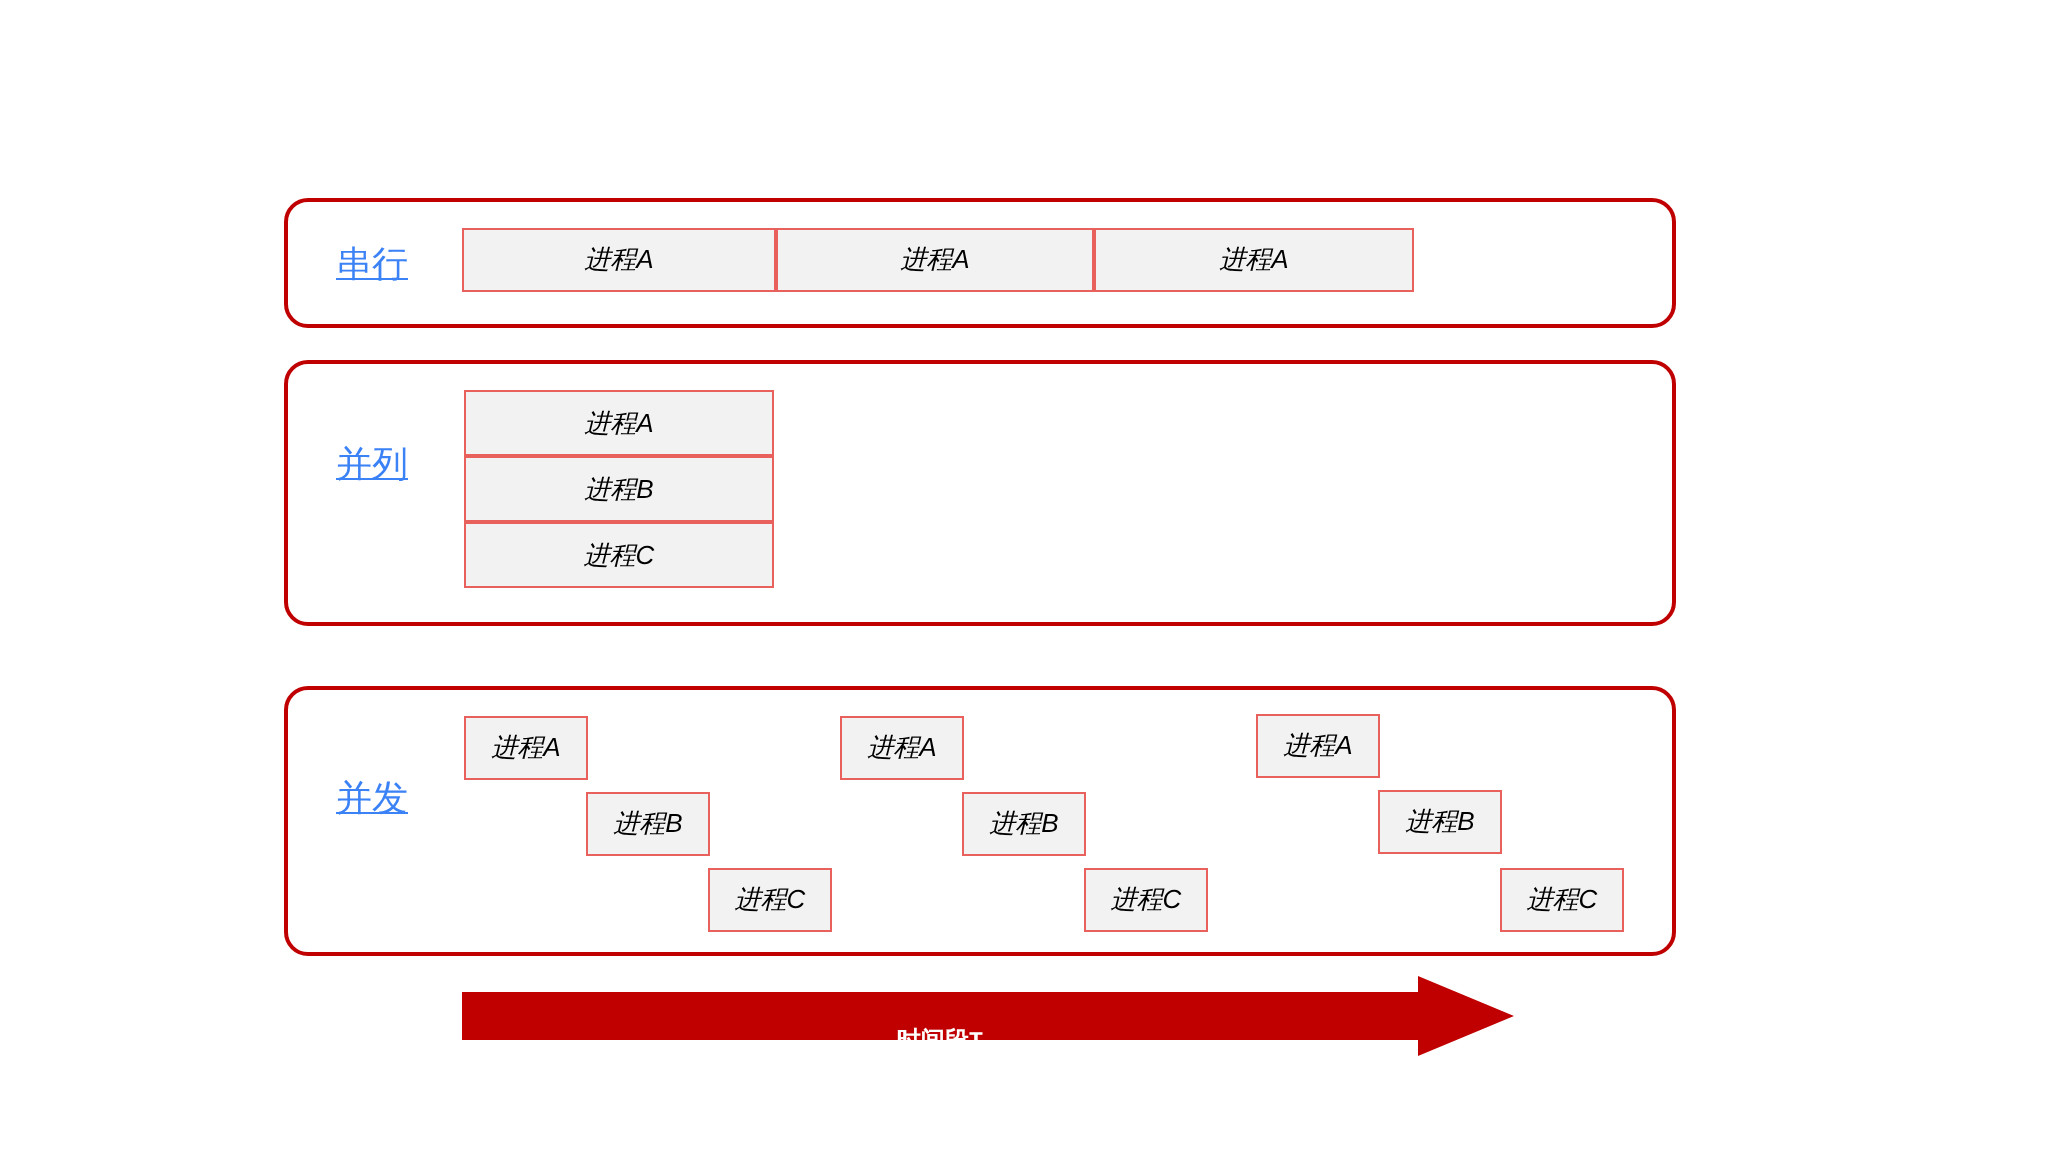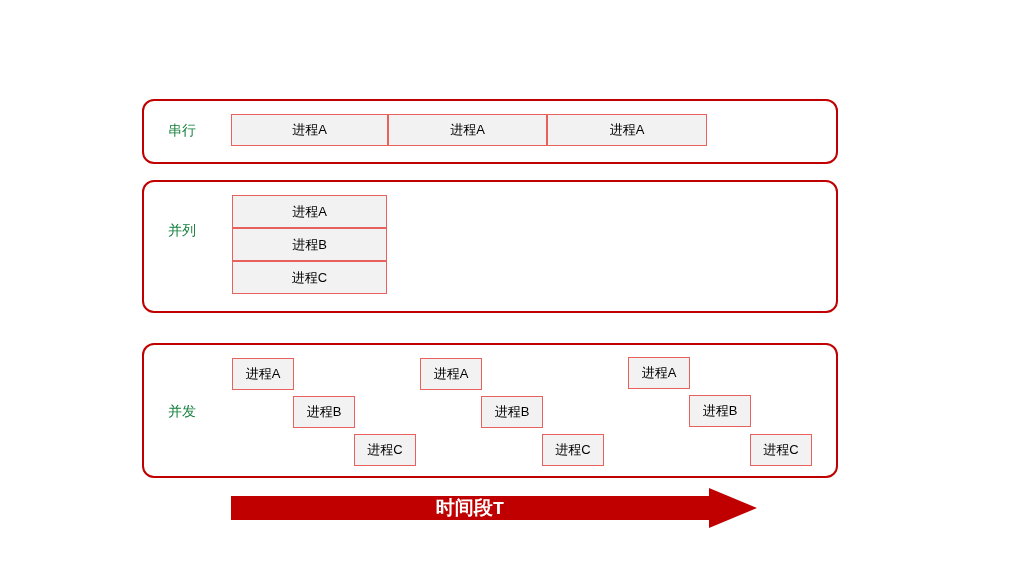--- a/index.html
+++ b/index.html
@@ -24,41 +24,43 @@
     border-radius: 12px;
     background: #ffffff;
   }
   #section-serial    { left: 142px; top: 99px;  width: 696px; height: 65px;  }
   #section-parallel  { left: 142px; top: 180px; width: 696px; height: 133px; }
   #section-concurrent{ left: 142px; top: 343px; width: 696px; height: 135px; }
 
   
   .row-label {
     position: absolute;
-    font-size: 14px;
+    font-size: 18px;
     line-height: 1;
-    color: #15803d;
+    color: #3b82f6;
     white-space: nowrap;
+    text-decoration: underline;
   }
   #label-serial     { left: 168px; top: 123px; }
   #label-parallel   { left: 168px; top: 223px; }
-  #label-concurrent { left: 168px; top: 404px; }
+  #label-concurrent { left: 168px; top: 390px; }
 
   
   .proc-box {
     position: absolute;
     box-sizing: border-box;
     background: #F2F2F2;
     border: 1.5px solid #E8615C;
     display: flex;
     align-items: center;
     justify-content: center;
     font-size: 13px;
     color: #000000;
     white-space: nowrap;
+    font-style: italic;
   }
 
   
   .serial-box { top: 114px; height: 32px; }
   #serial-box-0 { left: 231px; width: 157px; }
   #serial-box-1 { left: 388px; width: 159px; }
   #serial-box-2 { left: 547px; width: 160px; }
 
   
   .parallel-box { left: 232px; width: 155px; height: 33px; }
@@ -86,27 +88,27 @@
     position: absolute;
     left: 231px;
     top: 488px;
     width: 526px;
     height: 40px;
   }
   #time-arrow svg { display: block; }
   #time-arrow-label {
     position: absolute;
     left: 0;
-    top: 0;
+    top: 12px;
     width: 478px;
     height: 40px;
     display: flex;
     align-items: center;
     justify-content: center;
-    font-size: 19px;
+    font-size: 12px;
     font-weight: bold;
     color: #FFFFFF;
     white-space: nowrap;
     pointer-events: none;
     font-family: Liberation Mono, monospace;
   }
 </style>
 </head>
 <body>
 

